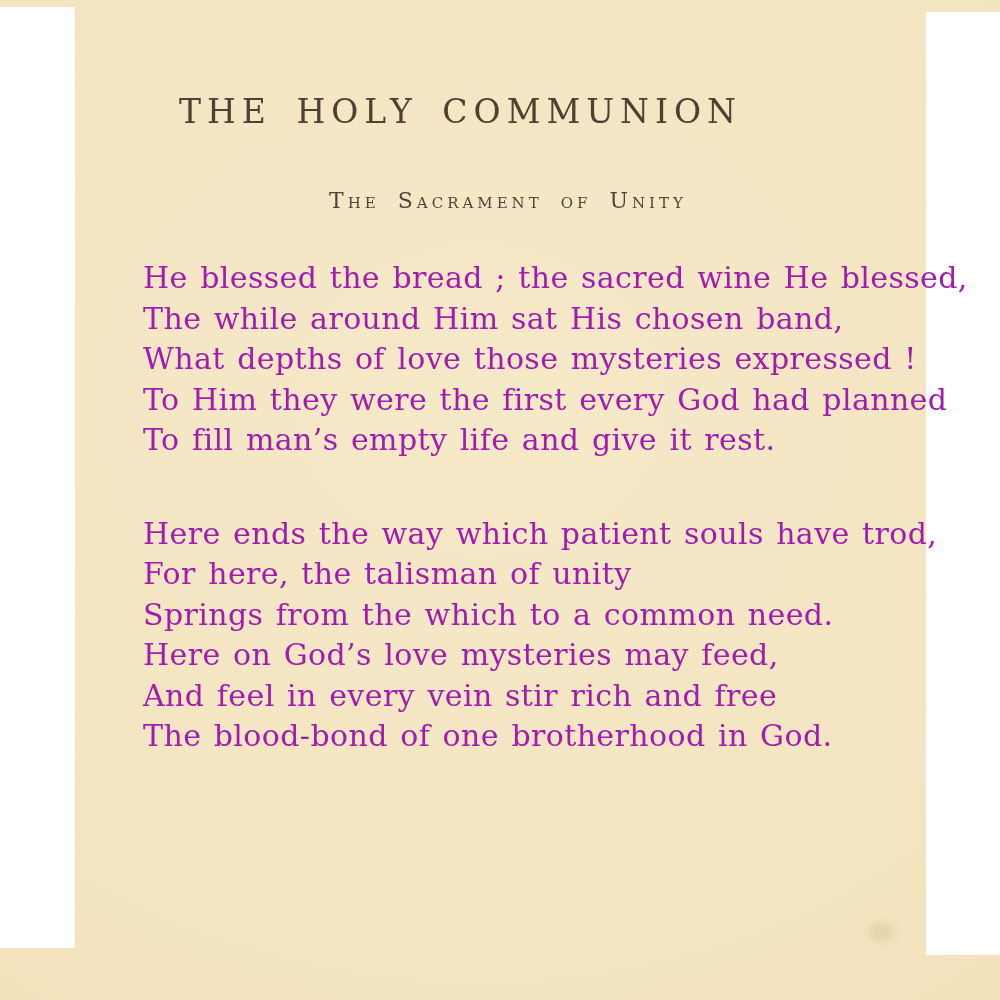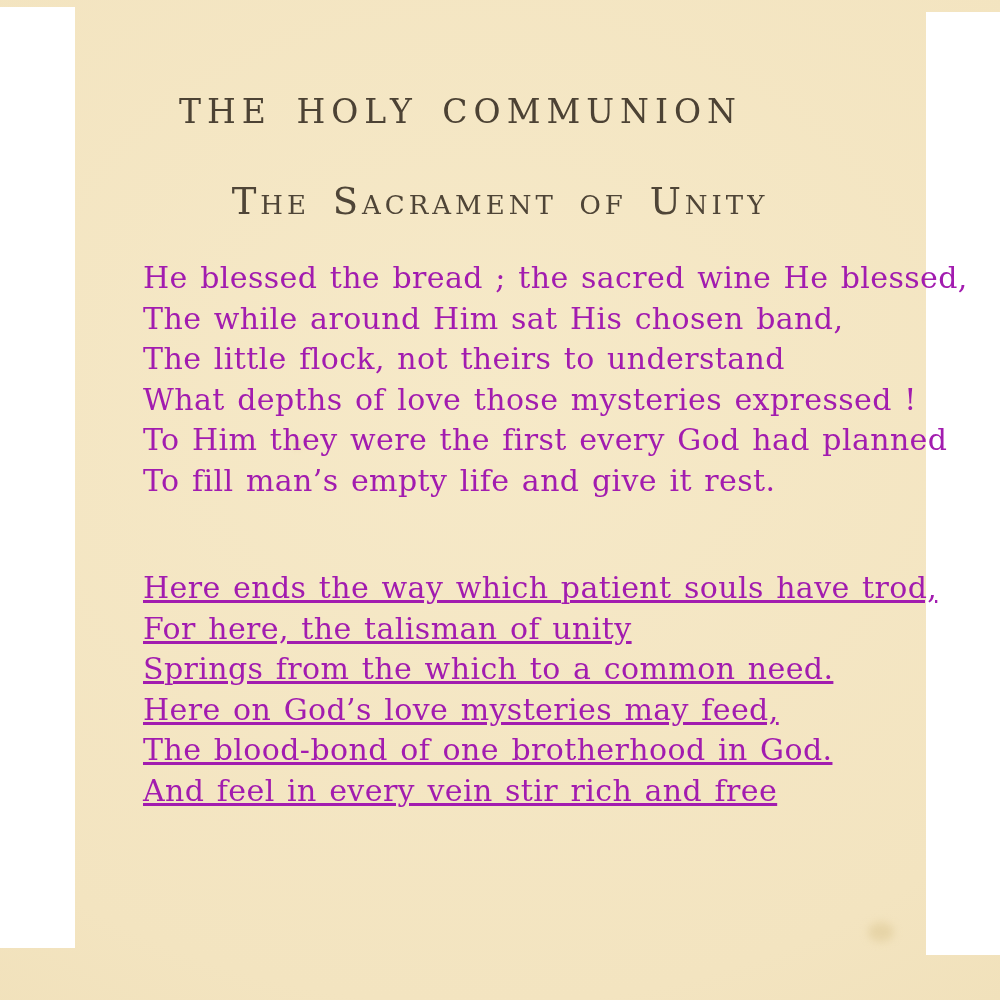--- a/index.html
+++ b/index.html
@@ -67,42 +67,41 @@
     font-weight: normal;
     letter-spacing: 6px;
     word-spacing: 8px;
     color: #4c4234;
     white-space: nowrap;
   }
   .page-subtitle {
     position: absolute;
     left: 75px; top: 180px;
     width: 850px;
-    margin: 0;
+    margin: 8px;
     text-align: center;
     font-variant: small-caps;
-    font-size: 37px;
+    font-size: 22px;
     font-weight: normal;
     letter-spacing: 4px;
     word-spacing: 7px;
     color: #4f4537;
     white-space: nowrap;
   }
 
   .poem {
     position: absolute;
     left: 143px; top: 258px;
     width: 790px;
     color: #a21caf;
     font-size: 30px;
     line-height: 40.5px;
   }
   .stanza + .stanza {
-    margin-top: 67px;
-    text-decoration: underline;
+    margin-top: 53px;
   }
   .line {
     white-space: nowrap;
     letter-spacing: 0.4px;
     word-spacing: 2.5px;
   }
 </style>
 </head>
 <body>
 
@@ -114,27 +113,26 @@
   <div class="smudge2"></div>
 
   <h1 class="page-title">THE HOLY COMMUNION</h1>
 
   <h2 class="page-subtitle">The Sacrament of Unity</h2>
 
   <div class="poem">
       <div class="stanza">
         <div class="line">He blessed the bread ; the sacred wine He blessed,</div>
         <div class="line">The while around Him sat His chosen band,</div>
-        <div class="line">The little flock, not theirs to understand</div>
         <div class="line">What depths of love those mysteries expressed !</div>
         <div class="line">To Him they were the first every God had planned</div>
         <div class="line">To fill man’s empty life and give it rest.</div>
       </div>
       <div class="stanza">
         <div class="line">Here ends the way which patient souls have trod,</div>
         <div class="line">For here, the talisman of unity</div>
         <div class="line">Springs from the which to a common need.</div>
         <div class="line">Here on God’s love mysteries may feed,</div>
+        <div class="line">And feel in every vein stir rich and free</div>
         <div class="line">The blood-bond of one brotherhood in God.</div>
-        <div class="line">And feel in every vein stir rich and free</div>
       </div>
     </div>
 </div>
 
 </body></html>

